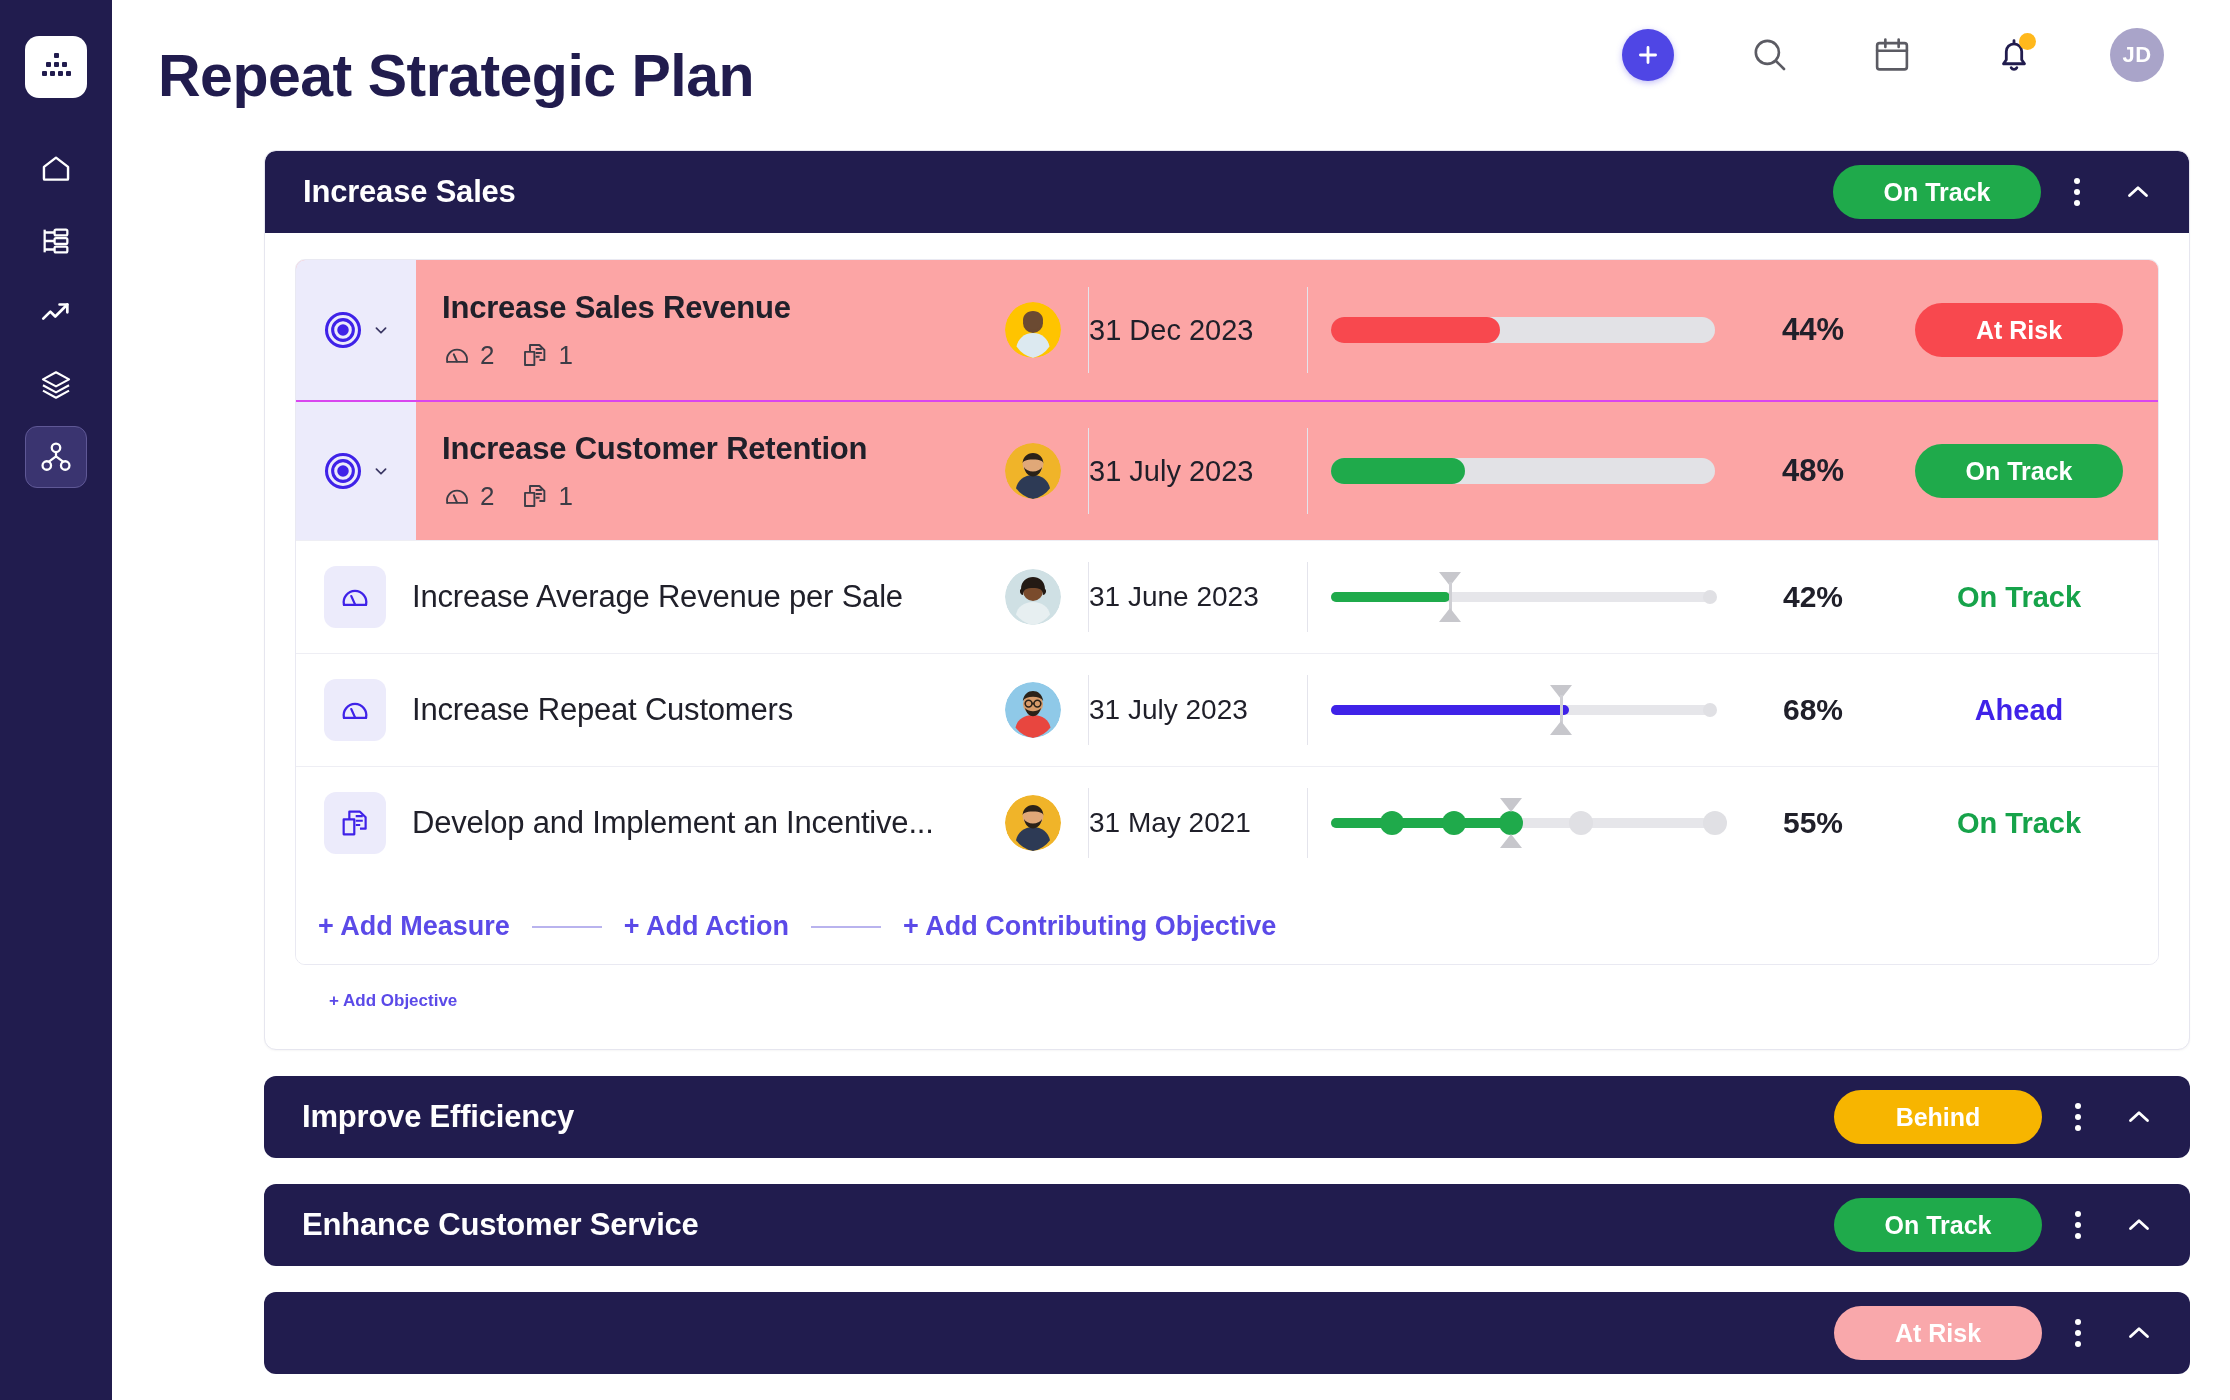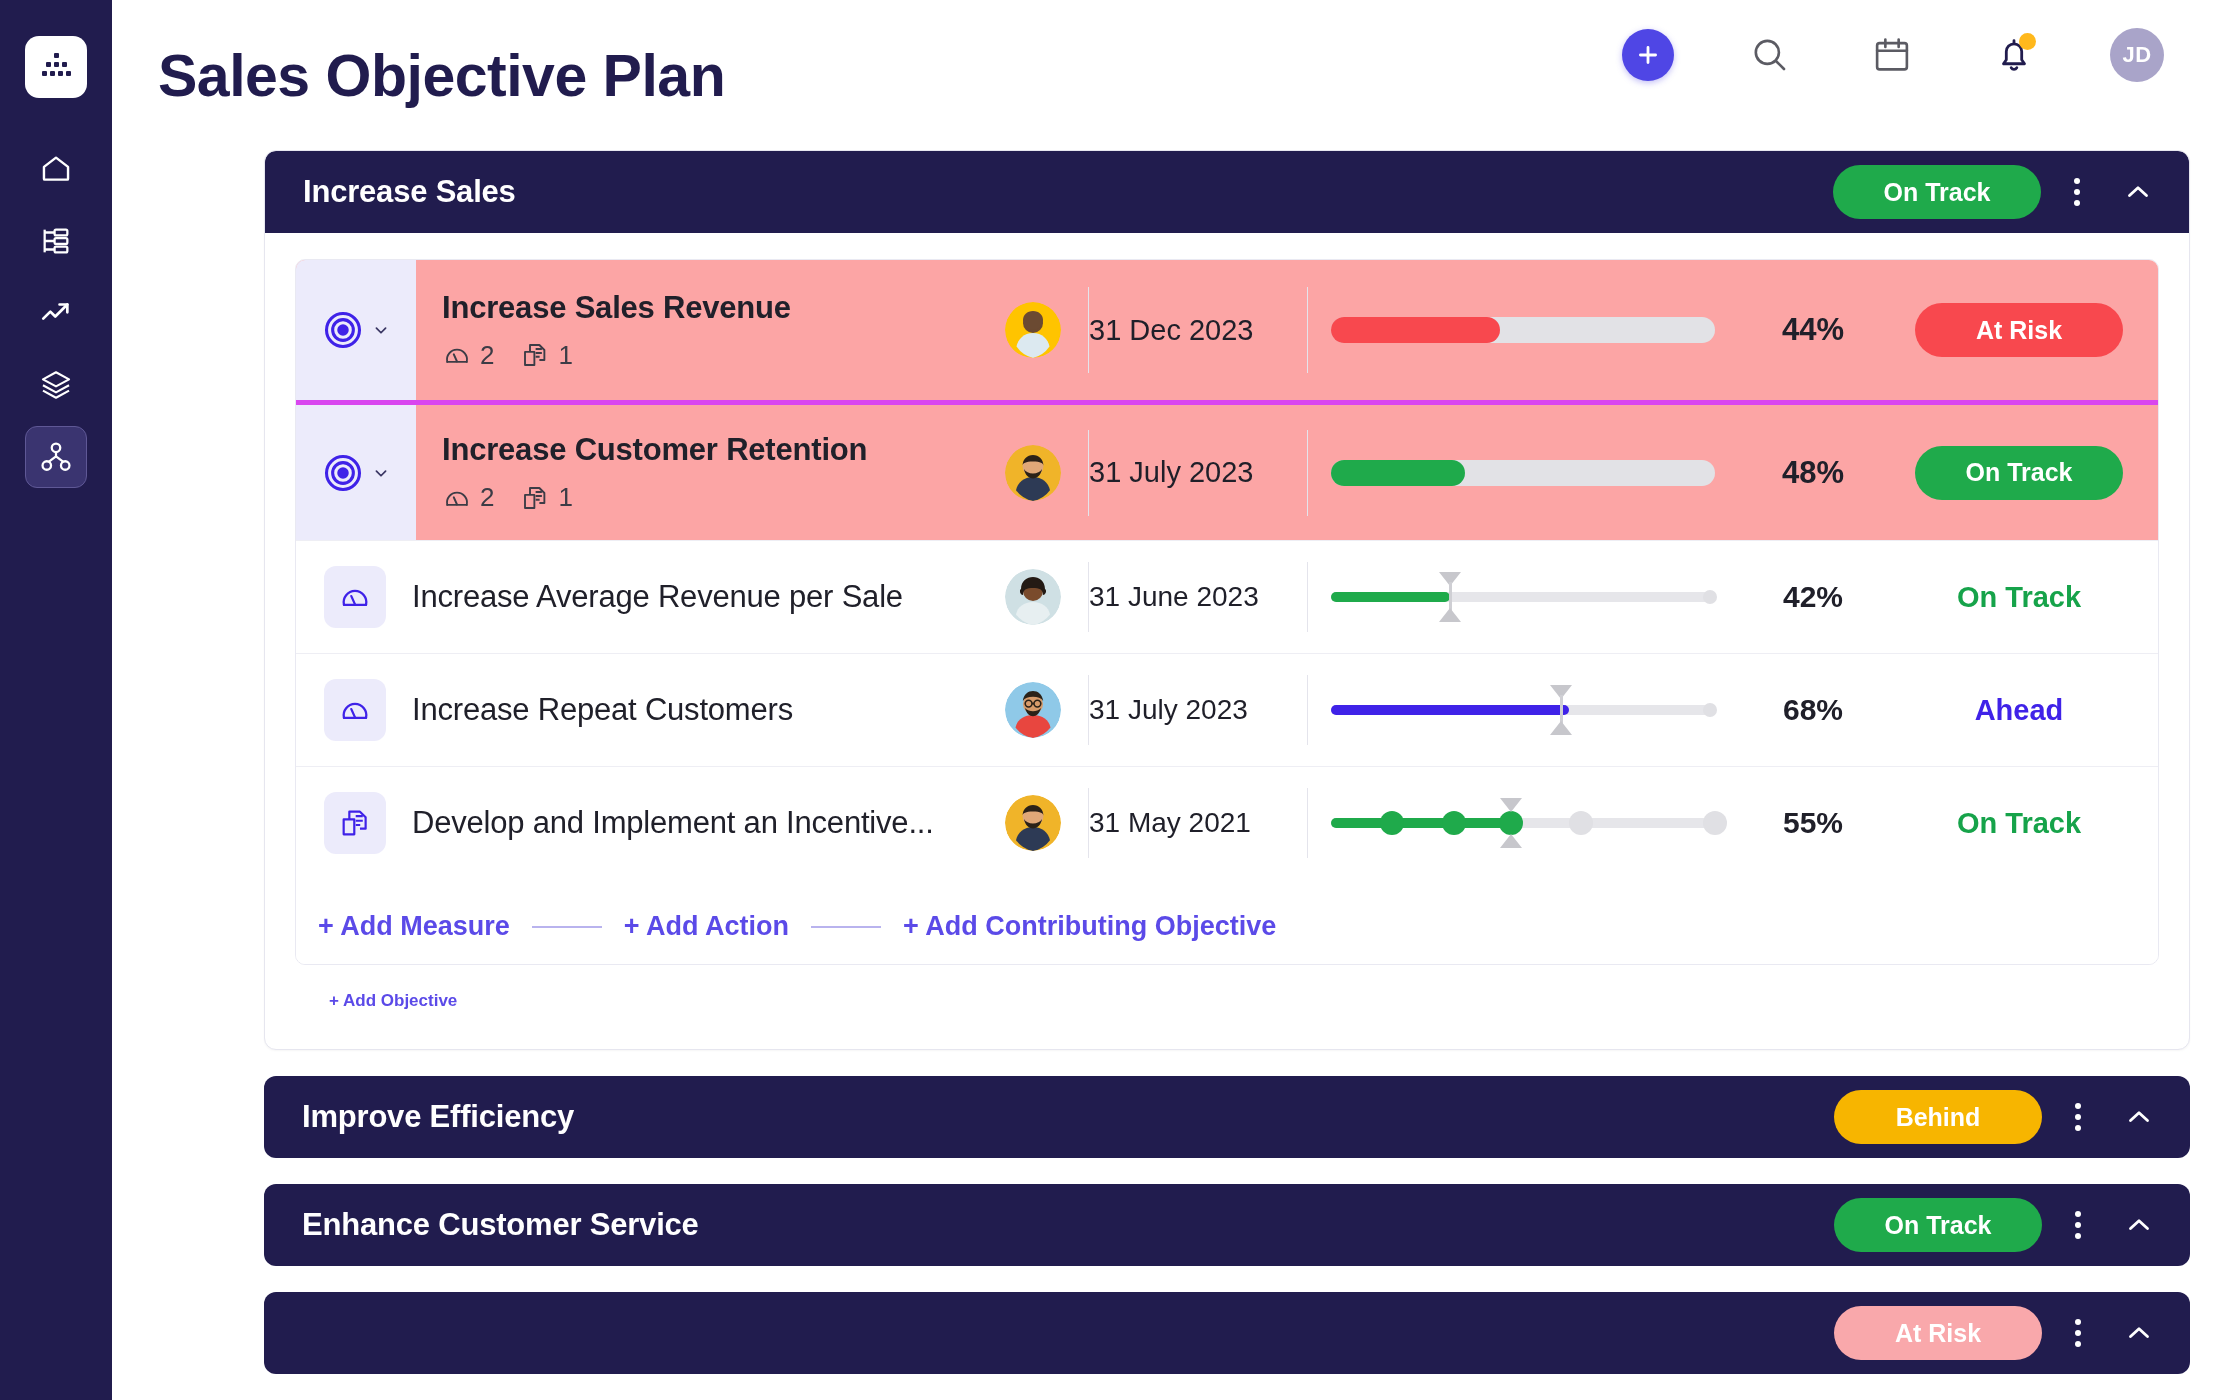--- a/index.html
+++ b/index.html
@@ -137,21 +137,21 @@
     overflow: hidden;
   }
 
   .row {
     display: flex; align-items: center;
     height: 140px;
     background: #fafafc;
     position: relative;
   }
   .row.objective { background: #fca5a5; }
-  .row.objective + .row.objective { border-top: 5px solid #d946ef; }
+  .row.objective + .row.objective { border-top: 2px solid #d946ef; }
   .row.sub {
     height: 113px;
     background: #ffffff;
     padding-left: 28px;
   }
   .row.sub + .row.sub { border-top: 1px solid #eeeef4; }
   .row.first-sub { border-top: 1px solid #eeeef4; }
 
   .obj-icon-cell {
     width: 120px; height: 100%;
@@ -310,21 +310,21 @@
         <circle cx="5.5" cy="18" r="3"></circle>
         <circle cx="18.5" cy="18" r="3"></circle>
         <path d="M12 8.5v3M12 11.5 6.8 15.4M12 11.5l5.2 3.9"></path>
       </svg>
     </div>
   </div>
 
   <div class="main">
 
     <div class="topbar">
-      <div class="page-title">Sales Objective Plan</div>
+      <div class="page-title">Repeat Strategic Plan</div>
 
       <div class="topbar-actions">
         <div class="add-btn">
           <svg width="28" height="28" viewBox="0 0 24 24" stroke="#fff" stroke-width="2.4" stroke-linecap="round">
             <path d="M12 5.5v13M5.5 12h13"></path>
           </svg>
         </div>
 
         <div class="icon-btn">
           <svg width="42" height="42" viewBox="0 0 24 24" fill="none" stroke="#5b5b63" stroke-width="1.5" stroke-linecap="round">

